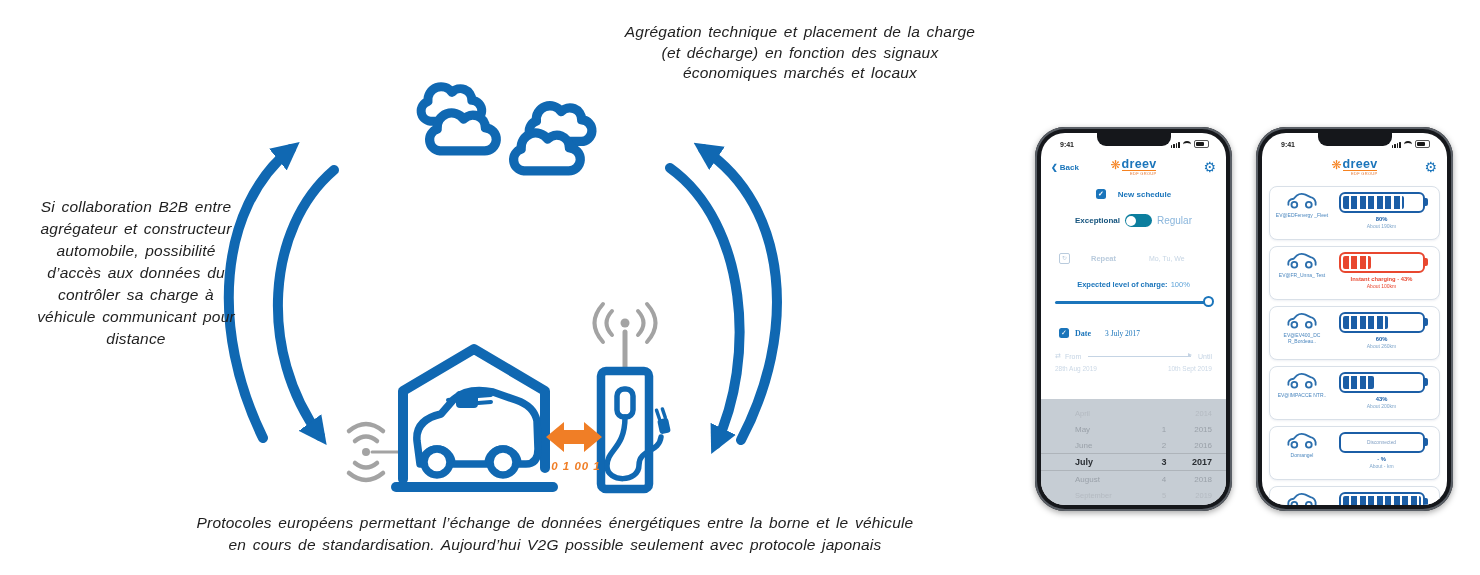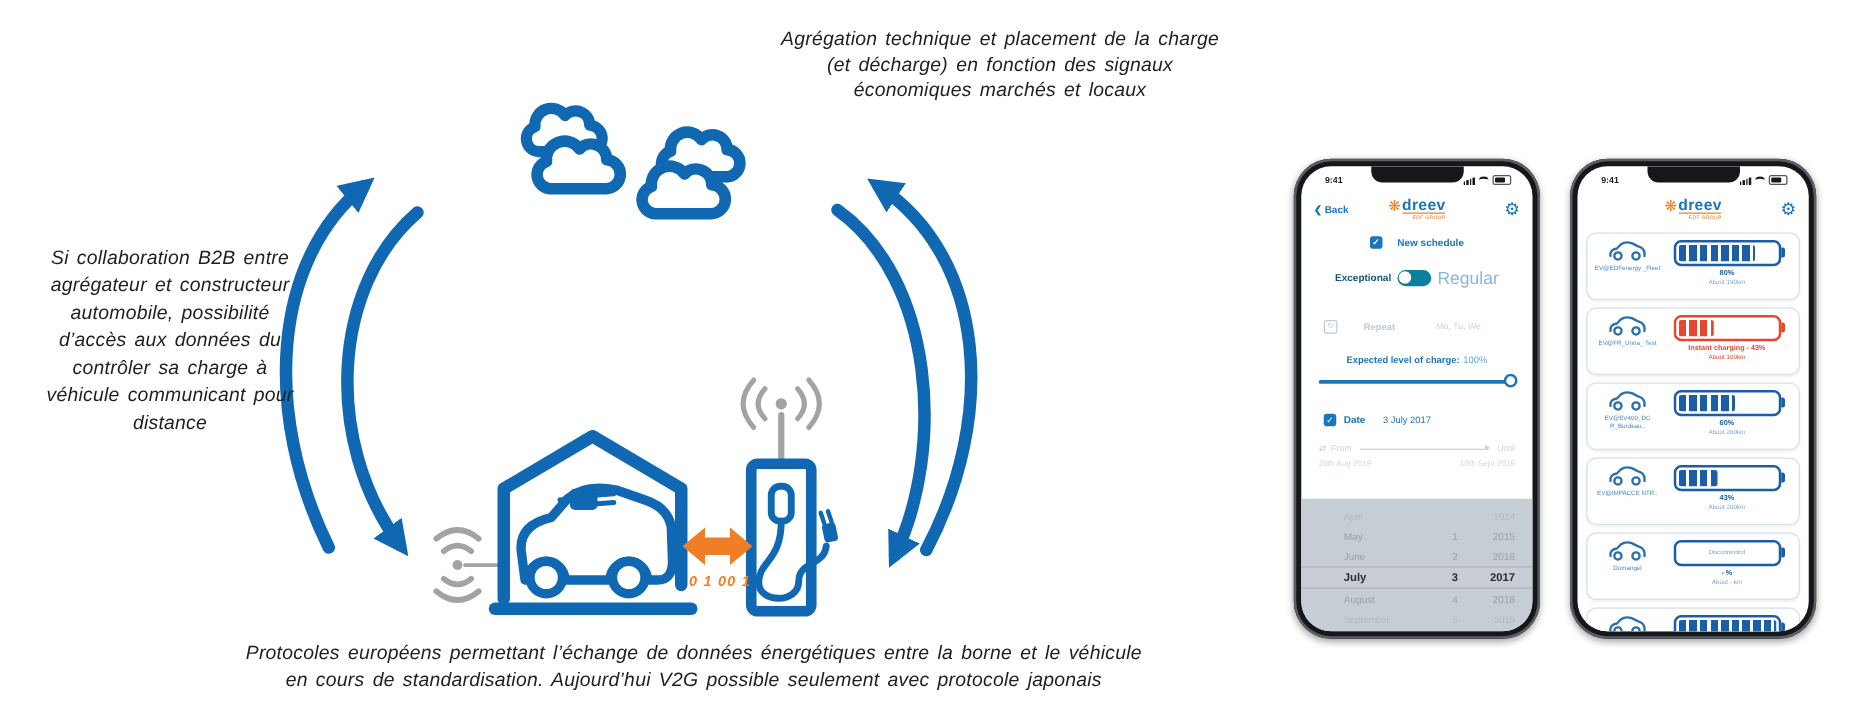--- a/index.html
+++ b/index.html
@@ -46,34 +46,34 @@
   .brand{color:#1B75BB;font-size:12.5px;font-weight:bold;letter-spacing:.3px;border-bottom:1.5px solid #F58220;}
   .logo-sub{font-size:4px;color:#E8732A;align-self:flex-end;margin-top:1px;letter-spacing:.3px;}
   .gear{position:absolute;right:10px;color:#1B75BB;font-size:14px;line-height:1;}
   
   .row-center{display:flex;justify-content:center;align-items:center;gap:5px;}
   .chk{width:10px;height:10px;background:#1B75BB;border-radius:2.5px;color:#fff;font-size:7px;
        display:flex;align-items:center;justify-content:center;flex:0 0 auto;}
   .newsched{margin-top:7px;font-size:8px;font-weight:bold;color:#1B75BB;gap:12px;}
   .togglerow{margin-top:15px;}
   .tog-l{font-size:8px;font-weight:bold;color:#14537D;}
-  .tog-r{font-size:14px;color:#8AB6DC;}
+  .tog-r{font-size:10px;color:#8AB6DC;}
   .pill{width:27px;height:13px;background:#0C7E9E;border-radius:7px;position:relative;}
   .knob{position:absolute;left:1.5px;top:1.5px;width:10px;height:10px;background:#fff;border-radius:50%;}
   .repeat{margin:26px 0 0 18px;display:flex;align-items:center;gap:21px;color:#B9CBDD;}
   .rep-ic{width:9px;height:9px;border:1.3px solid #B9CBDD;border-radius:2px;font-size:6px;line-height:9px;text-align:center;}
   .rep-lb{font-size:7.5px;font-weight:bold;}
   .rep-days{font-size:7px;margin-left:12px;color:#C6D5E4;}
   .charge{margin-top:16px;text-align:center;font-size:7.5px;font-weight:bold;color:#1B75BB;}
   .charge .val{color:#5FA3D8;font-weight:normal;margin-left:3px;}
   .slider{margin:7px 14px 0;height:12px;position:relative;}
   .slider .track{position:absolute;left:0;right:0;top:5px;height:2.5px;background:#1B75BB;border-radius:2px;}
   .slider .sknob{position:absolute;right:-2px;top:0;width:11px;height:11px;background:#fff;
                  border:2px solid #1B75BB;border-radius:50%;box-sizing:border-box;}
-  .daterow{margin:20px 0 0 18px;display:flex;gap:6px;}
+  .daterow{margin:20px 0 0 18px;display:flex;align-items:center;gap:6px;font-family:Liberation Serif, serif;}
   .date-lb{font-size:8px;font-weight:bold;color:#1B75BB;}
   .date-val{font-size:7.5px;color:#1B75BB;margin-left:8px;}
   .rangerow{margin:14px 14px 0;color:#C5D4E4;}
   .range-line{display:flex;align-items:center;gap:4px;font-size:7px;}
   .range-line .swap{font-size:7px;}
   .range-line .lead{flex:1;position:relative;border-bottom:1px solid #C5D4E4;height:1px;margin:0 3px;}
   .range-line .lead::after{content:'';position:absolute;right:-1px;top:-2.5px;border-left:4px solid #C5D4E4;
         border-top:2.5px solid transparent;border-bottom:2.5px solid transparent;}
   .range-dates{display:flex;justify-content:space-between;font-size:6.5px;margin-top:5px;color:#CBD8E6;}
   .donebar{margin-top:12px;height:17px;background:#EDF1F5;border-top:1px solid #DFE5EB;border-bottom:1px solid #DFE5EB;

